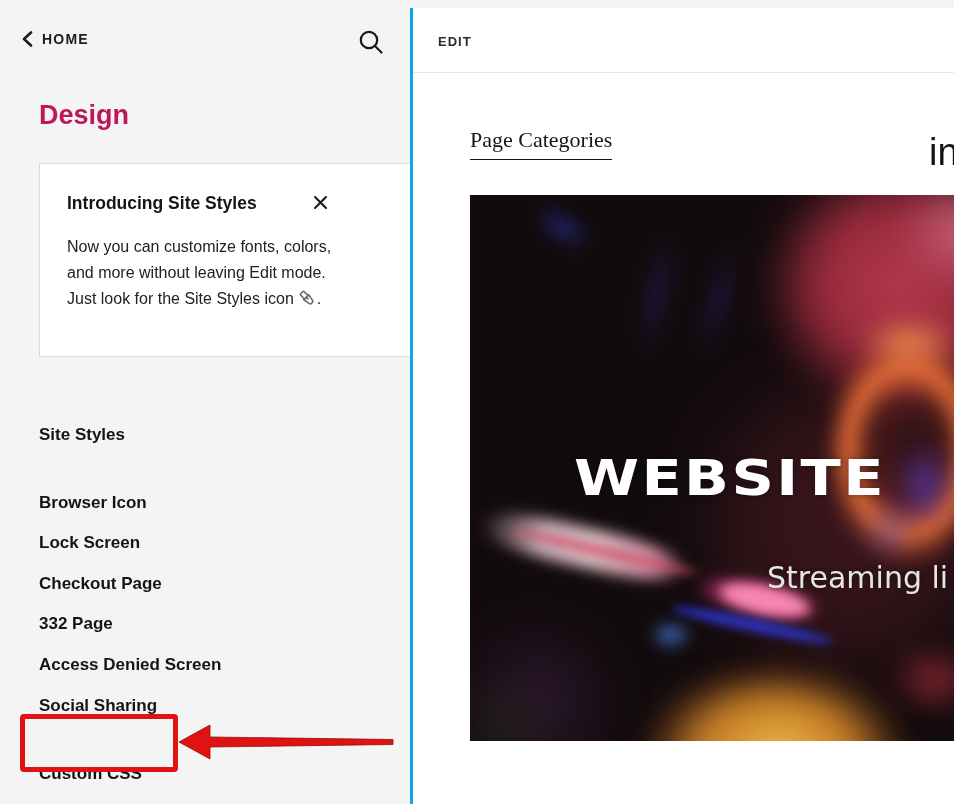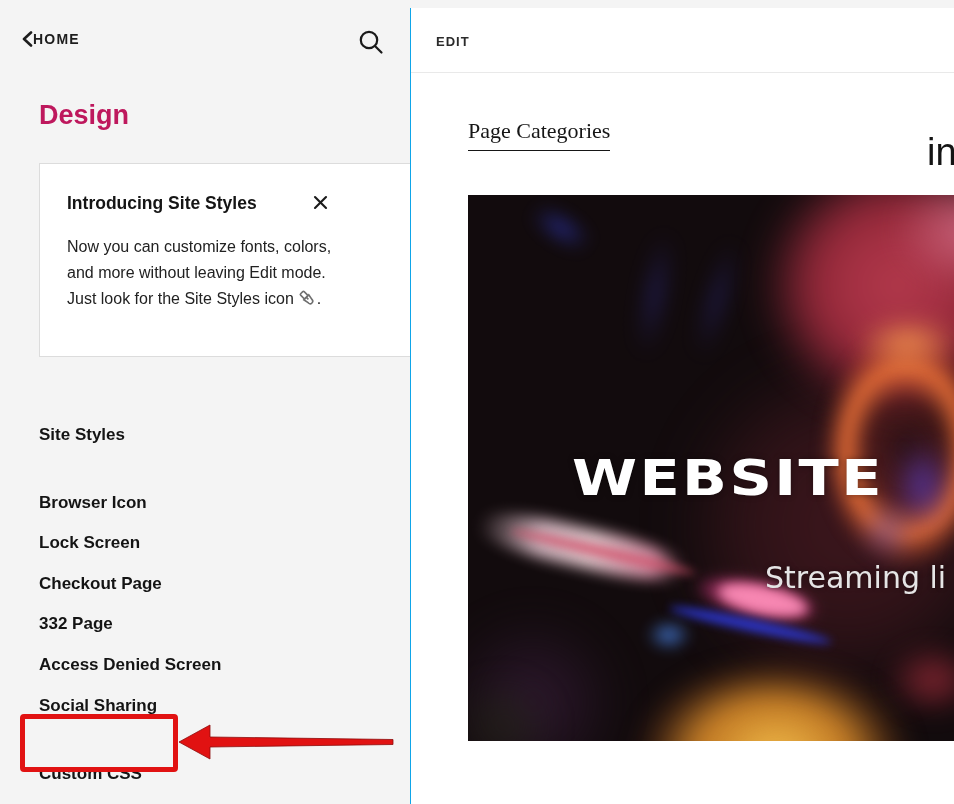--- a/index.html
+++ b/index.html
@@ -2,42 +2,42 @@
 <html><head>
 <meta charset="utf-8">
 <style>
   html,body{margin:0;padding:0;background:#f4f4f4;}
   *{box-sizing:border-box;}
   .stage{position:relative;width:954px;height:804px;overflow:hidden;
          font-family:"Liberation Sans",sans-serif;color:#1a1a1a;background:#f4f4f4;}
 
   
   .sidebar{position:absolute;left:0;top:0;width:410px;height:804px;background:#f4f4f4;}
-  .back-btn{position:absolute;left:22px;top:31px;display:flex;align-items:flex-start;cursor:pointer;}
+  .back-btn{position:absolute;left:22px;top:31px;display:flex;align-items:flex-start;gap:9px;cursor:pointer;}
   .back-btn span{font-size:14px;font-weight:700;letter-spacing:1.2px;color:#1d1d1d;}
   .search-btn{position:absolute;left:357px;top:28px;width:28px;height:28px;cursor:pointer;}
   .sb-title{position:absolute;left:39px;top:100px;font-size:27px;font-weight:700;color:#be185d;margin:0;}
 
   .notice{position:absolute;left:39px;top:163px;width:386px;height:194px;background:#ffffff;border:1px solid #dcdcdc;padding-left:26px;}
   .notice-title{position:absolute;left:27px;top:29px;font-size:17.5px;font-weight:700;color:#151515;}
   .notice-close{position:absolute;left:273px;top:31px;width:16px;height:16px;cursor:pointer;}
   .notice-body{position:absolute;left:27px;top:70px;width:278px;margin:0;font-size:16px;line-height:26px;color:#222;}
   .brush-wrap{display:inline-block;vertical-align:-3px;margin:0 1px 0 4px;}
 
   .nav-item{position:absolute;left:39px;height:22px;font-size:17px;font-weight:700;color:#141414;cursor:pointer;white-space:nowrap;margin-top:32px;}
 
   .hl-box{position:absolute;left:20px;top:714px;width:158px;height:58px;border:5px solid #e11212;border-radius:4px;}
   .hl-arrow{position:absolute;left:179px;top:720px;}
 
   
-  .content{position:absolute;left:410px;top:8px;width:544px;height:796px;background:#ffffff;border-left:1px solid #0ea5e9;}
+  .content{position:absolute;left:410px;top:8px;width:544px;height:796px;background:#ffffff;border-left:3px solid #0ea5e9;}
   .edit-bar{position:absolute;left:0;top:0;width:544px;height:65px;background:#fff;border-bottom:1px solid #e9e9e9;}
   .edit-tab{position:absolute;left:25px;top:26px;font-size:13px;font-weight:700;letter-spacing:1px;color:#2b2b2b;cursor:pointer;}
   .preview{position:absolute;left:0;top:65px;width:544px;height:731px;background:#fff;overflow:hidden;}
-  .page-link{position:absolute;left:57px;top:45px;font-family:"Liberation Serif",serif;font-size:22px;color:#161616;
+  .page-link{position:absolute;left:57px;top:54px;font-family:"Liberation Serif",serif;font-size:22px;color:#161616;
              padding-bottom:6px;border-bottom:1.5px solid #161616;cursor:pointer;}
   .partial-heading{position:absolute;left:516px;top:58px;font-size:38px;font-weight:400;color:#141414;white-space:nowrap;}
 
   
   .hero{position:absolute;left:57px;top:122px;width:487px;height:546px;overflow:hidden;background:#120b0d;cursor:pointer;}
   .sh{position:absolute;border-radius:50%;}
   .sh-maroon{left:170px;top:120px;width:420px;height:420px;background:radial-gradient(closest-side,#4a1a22 0%,rgba(74,26,34,.6) 55%,transparent 80%);filter:blur(28px);opacity:.8;}
   .sh-redwash{left:240px;top:-90px;width:380px;height:360px;background:radial-gradient(closest-side,#bf3e52 0%,#9c2a3c 45%,transparent 72%);filter:blur(18px);opacity:.95;}
   .sh-pink{left:390px;top:-50px;width:230px;height:170px;background:radial-gradient(closest-side,#d9718a 0%,transparent 70%);filter:blur(14px);opacity:.9;}
   .sh-ring{left:330px;top:105px;width:215px;height:300px;background:radial-gradient(closest-side,rgba(150,45,35,0) 0%,rgba(150,45,35,.25) 34%,#df6a35 56%,rgba(190,80,45,.5) 67%,transparent 79%);filter:blur(7px);}

